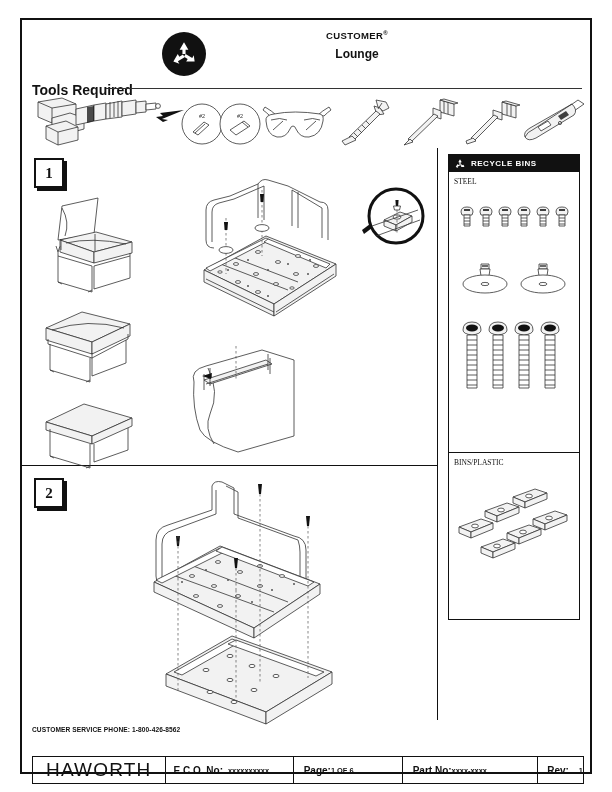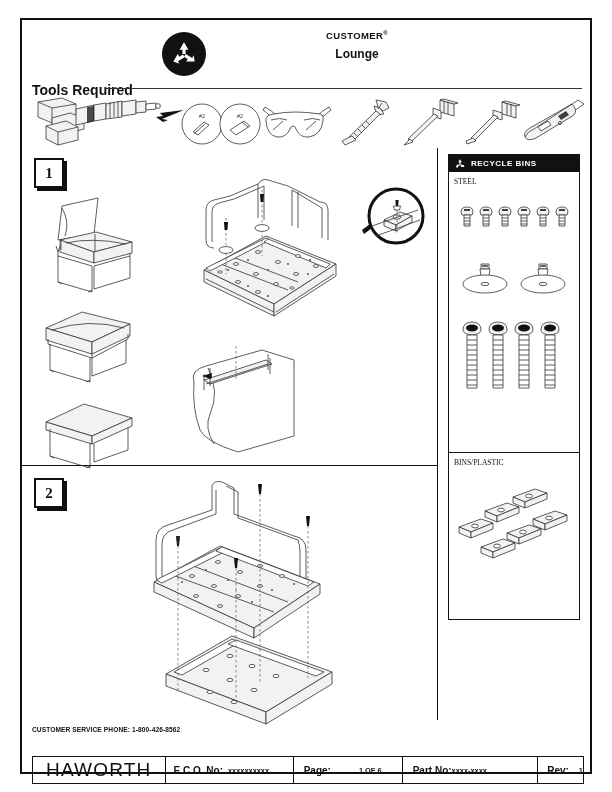--- a/index.html
+++ b/index.html
@@ -57,21 +57,21 @@
 
   
   .cs-phone{position:absolute;left:10px;top:706px;font-size:6.6px;font-weight:bold;letter-spacing:.1px;}
   .footer{position:absolute;left:10px;top:736px;width:552px;height:28px;
           border:1.5px solid #111;box-sizing:border-box;display:flex;align-items:stretch;}
   .f-cell{border-right:1.5px solid #111;display:flex;align-items:center;box-sizing:border-box;}
   .f-cell:last-child{border-right:none;justify-content:flex-end;}
   .logo{width:150px;justify-content:center;}
   .logo span{font-size:19px;letter-spacing:1.2px;font-family:"Liberation Sans",sans-serif;font-weight:400;}
   .f-eco{width:144px;padding-left:8px;gap:5px;}
-  .f-page{width:122px;padding-left:10px;gap:28px;}
+  .f-page{width:122px;padding-left:10px;gap:0;}
   .f-part{width:152px;padding-left:10px;}
   .f-rev{flex:1;padding-left:9px;gap:10px;}
   .f-k{font-size:10px;font-weight:bold;}
   .f-v{font-size:7.4px;font-weight:bold;}
 </style>
 </head>
 <body>
 
 <div class="page">
 

